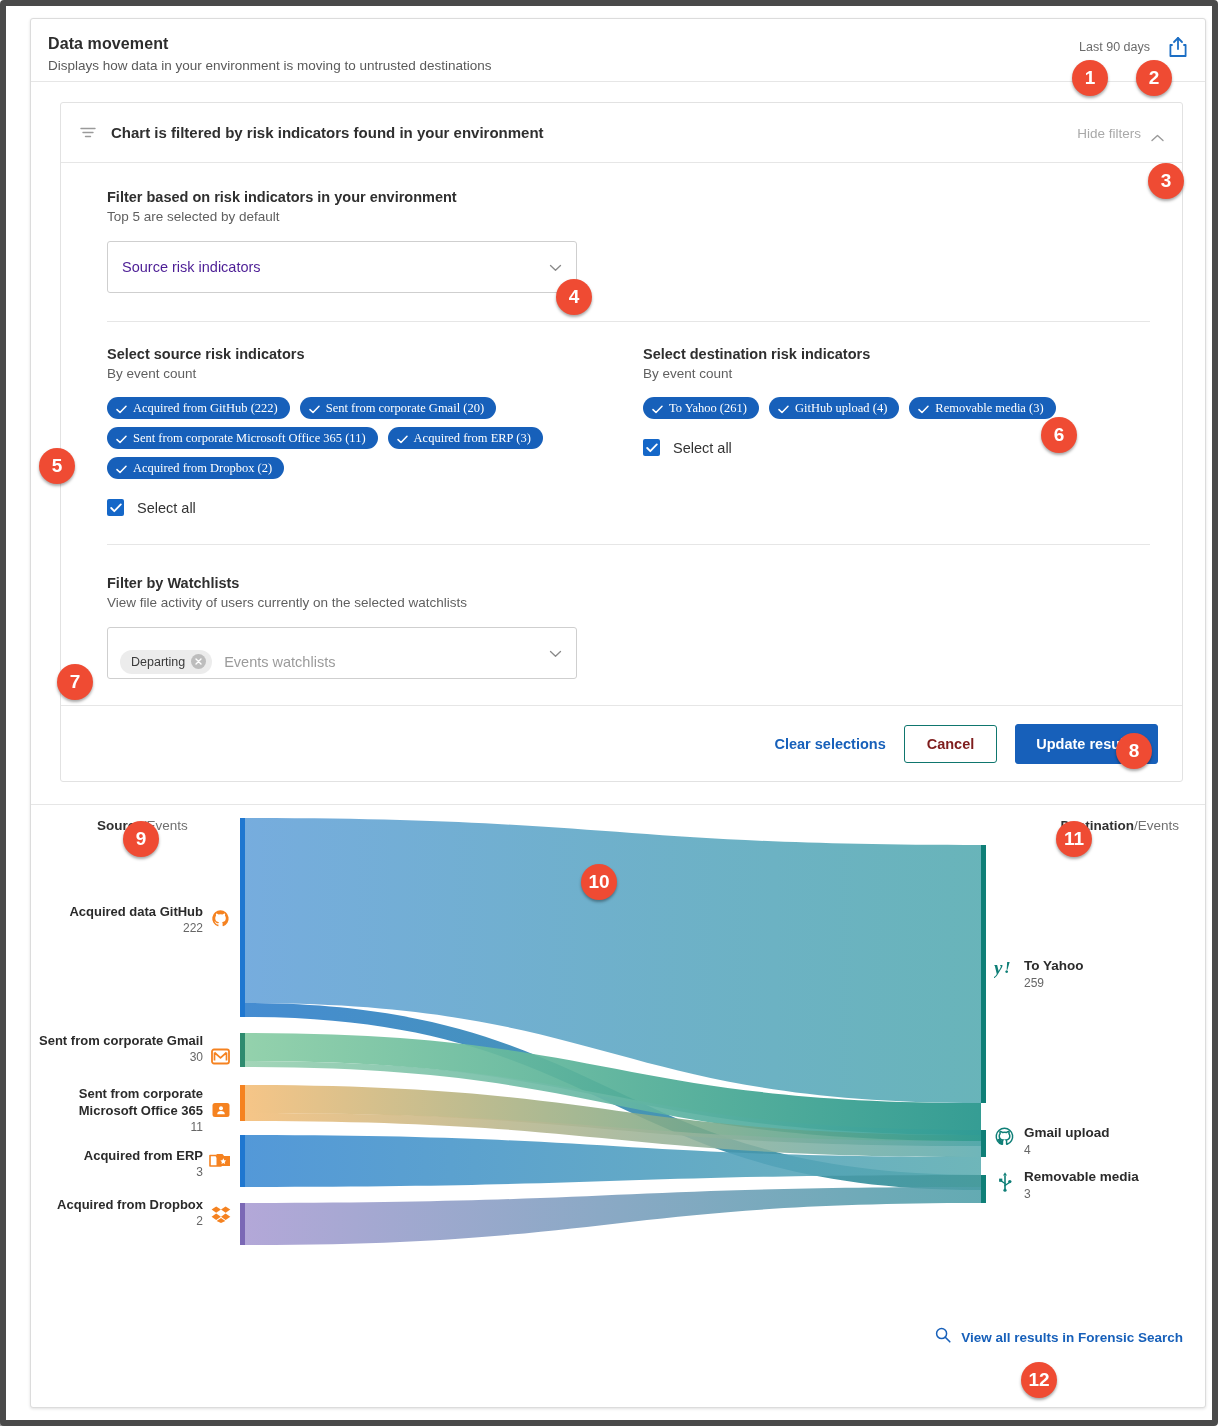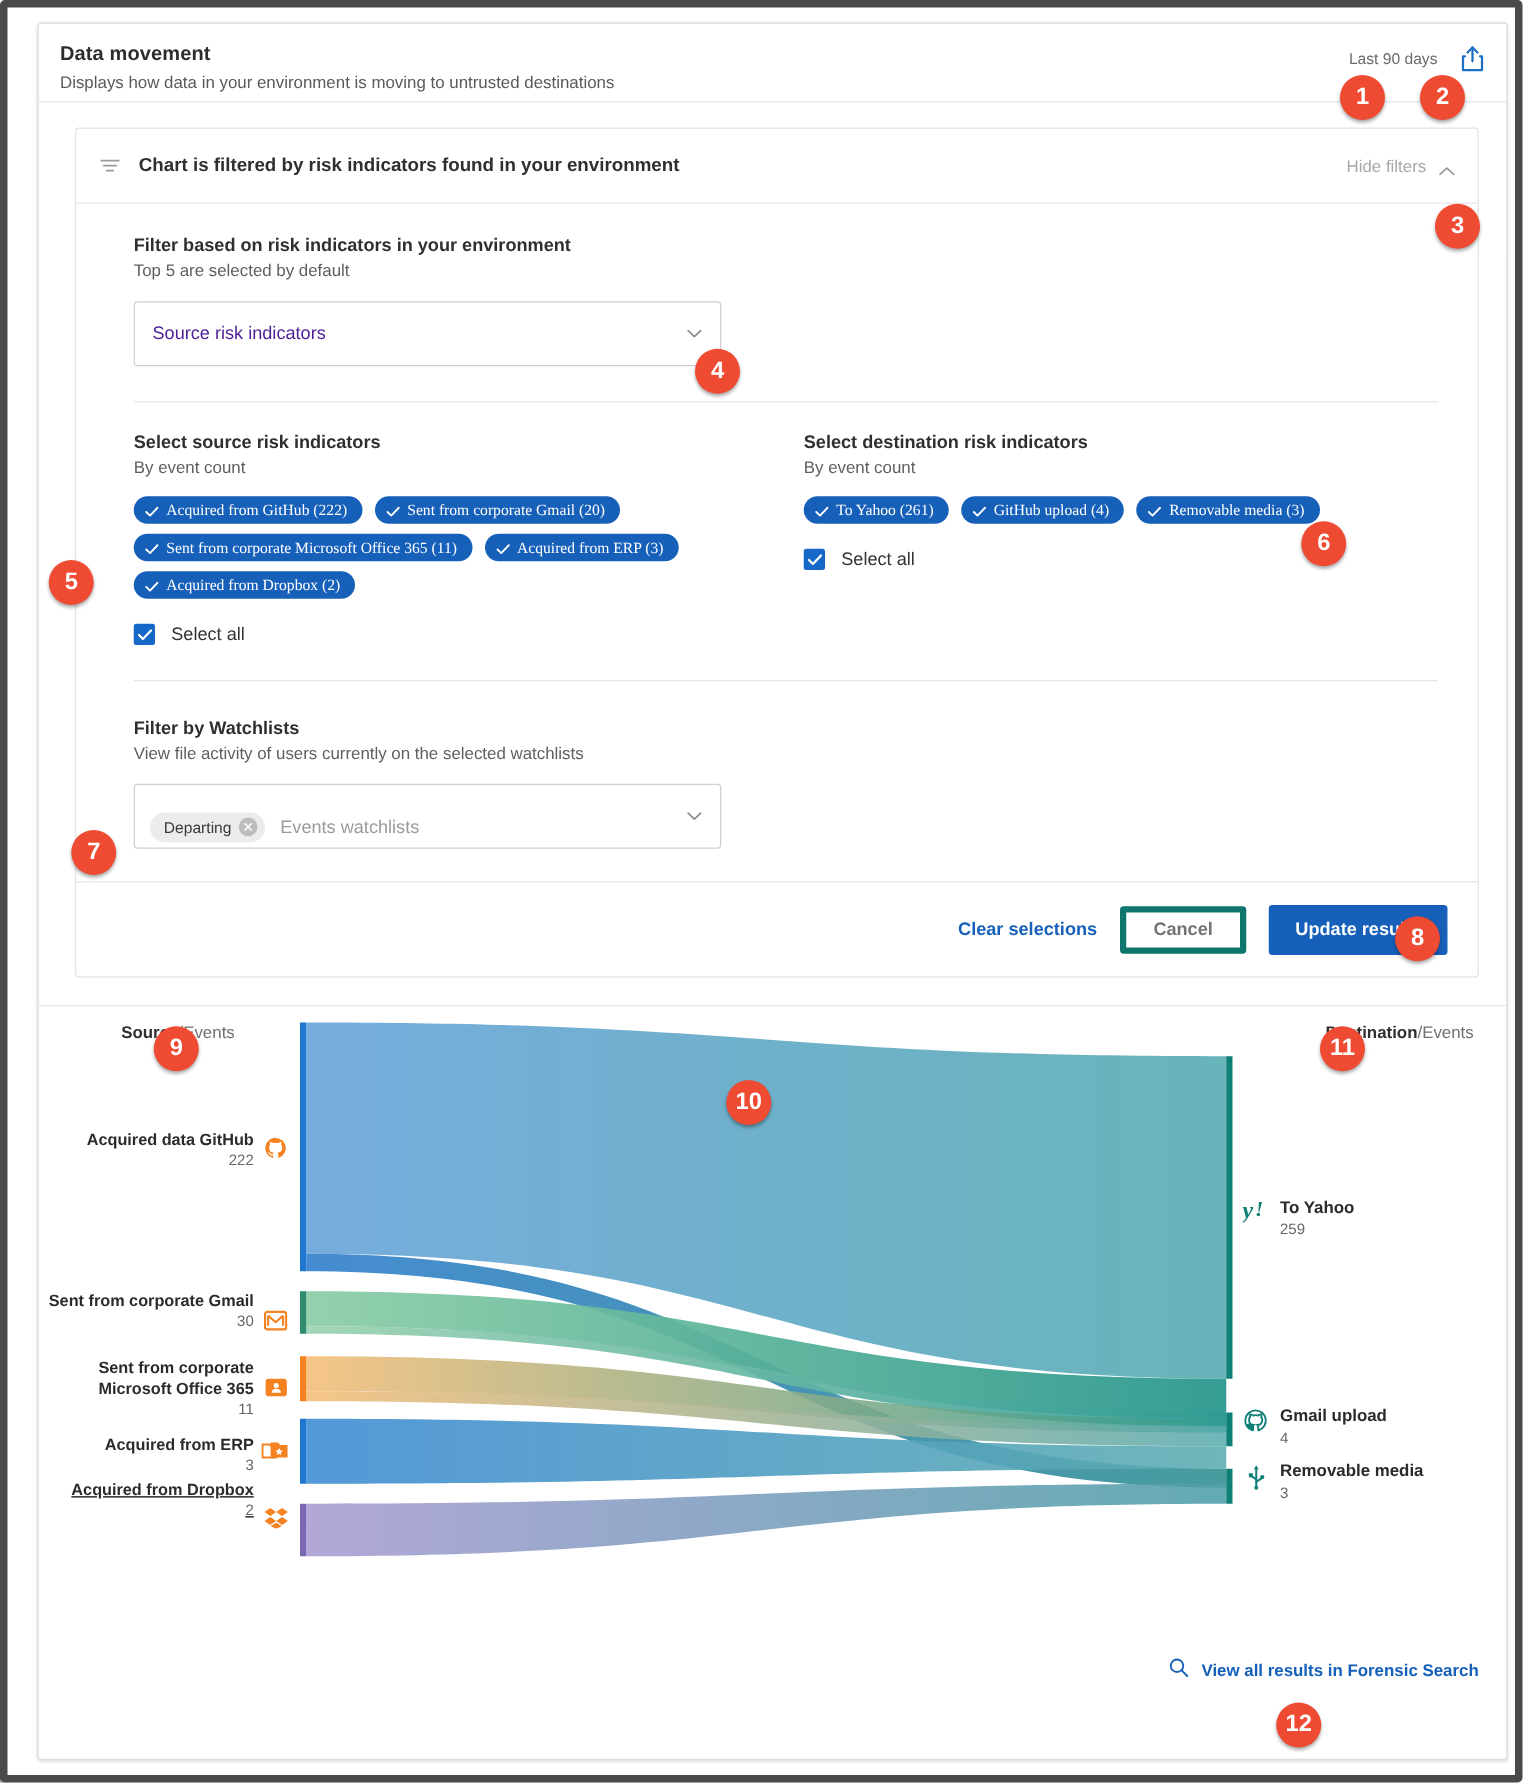--- a/index.html
+++ b/index.html
@@ -114,22 +114,22 @@
           display:flex; align-items:center; justify-content:center; cursor:pointer; }
   .wl-ph { font-size: 14.5px; color: #9b9b9b; margin-left: 12px; }
 
   .panel-foot {
     margin-top: 26px; border-top: 1px solid #e6e6e6;
     height: 76px; display: flex; align-items: center; justify-content: flex-end;
     gap: 18px; padding: 0 24px 0 0;
   }
   .link-btn { font-size: 14.5px; font-weight: bold; color: #1760ba; cursor: pointer; background:none;border:none;font-family:inherit; }
   .btn-outline {
-    font-size: 14.5px; font-weight: bold; color: #737373;
-    border: 5px solid #0f766e; background: #fff; border-radius: 3px;
+    font-size: 14.5px; font-weight: bold; color: #7f1d1d;
+    border: 1px solid #0f766e; background: #fff; border-radius: 3px;
     height: 38px; padding: 0 22px; cursor: pointer; font-family:inherit;
   }
   .btn-primary {
     font-size: 14.5px; font-weight: bold; color: #fff;
     background: #1760ba; border: 1px solid #1760ba; border-radius: 3px;
     height: 40px; padding: 0 20px; cursor: pointer; font-family:inherit;
   }
 
   
   .chart-sep { height: 1px; background: #e6e6e6; margin-top: 22px; }
@@ -445,21 +445,21 @@
       <div class="ct">3</div>
     </div>
     <span class="node-icon" style="left:178px; top:346px;">
       <svg width="22" height="18" viewBox="0 0 22 18">
         <path d="M1 4.5 h6 l1.6 2 H12 v8.5 H1 z" fill="none" stroke="#f58220" stroke-width="1.6" stroke-linejoin="round"></path>
         <path d="M7.5 3 h6 l1.6 2 H21 v10 H7.5 z" fill="#f58220"></path>
         <path d="M14.3 7.3 l.9 1.9 2 .3 -1.5 1.4 .4 2 -1.8-1 -1.8 1 .4-2 -1.5-1.4 2-.3z" fill="#fff"></path>
       </svg>
     </span>
 
-    <div class="node-label" style="left:0px; top:378px; width:172px;text-decoration:underline;">
+    <div class="node-label" style="left:0px; top:391px; width:172px;">
       <div class="nm">Acquired from Dropbox</div>
       <div class="ct">2</div>
     </div>
     <span class="node-icon" style="left:180px; top:400px;">
       <svg width="20" height="18" viewBox="0 0 20 18">
         <path d="M5.2 1.4 L0.6 4.6 L5.2 7.8 L9.9 4.6 z" fill="#f58220"></path>
         <path d="M14.6 1.4 L10 4.6 L14.6 7.8 L19.3 4.6 z" fill="#f58220"></path>
         <path d="M5.2 8.6 L0.6 11.8 L5.2 15 L9.9 11.8 z" fill="#f58220"></path>
         <path d="M14.6 8.6 L10 11.8 L14.6 15 L19.3 11.8 z" fill="#f58220"></path>
         <path d="M5.6 15.9 L10 13.1 L14.4 15.9 L10 18 z" fill="#f58220"></path>

